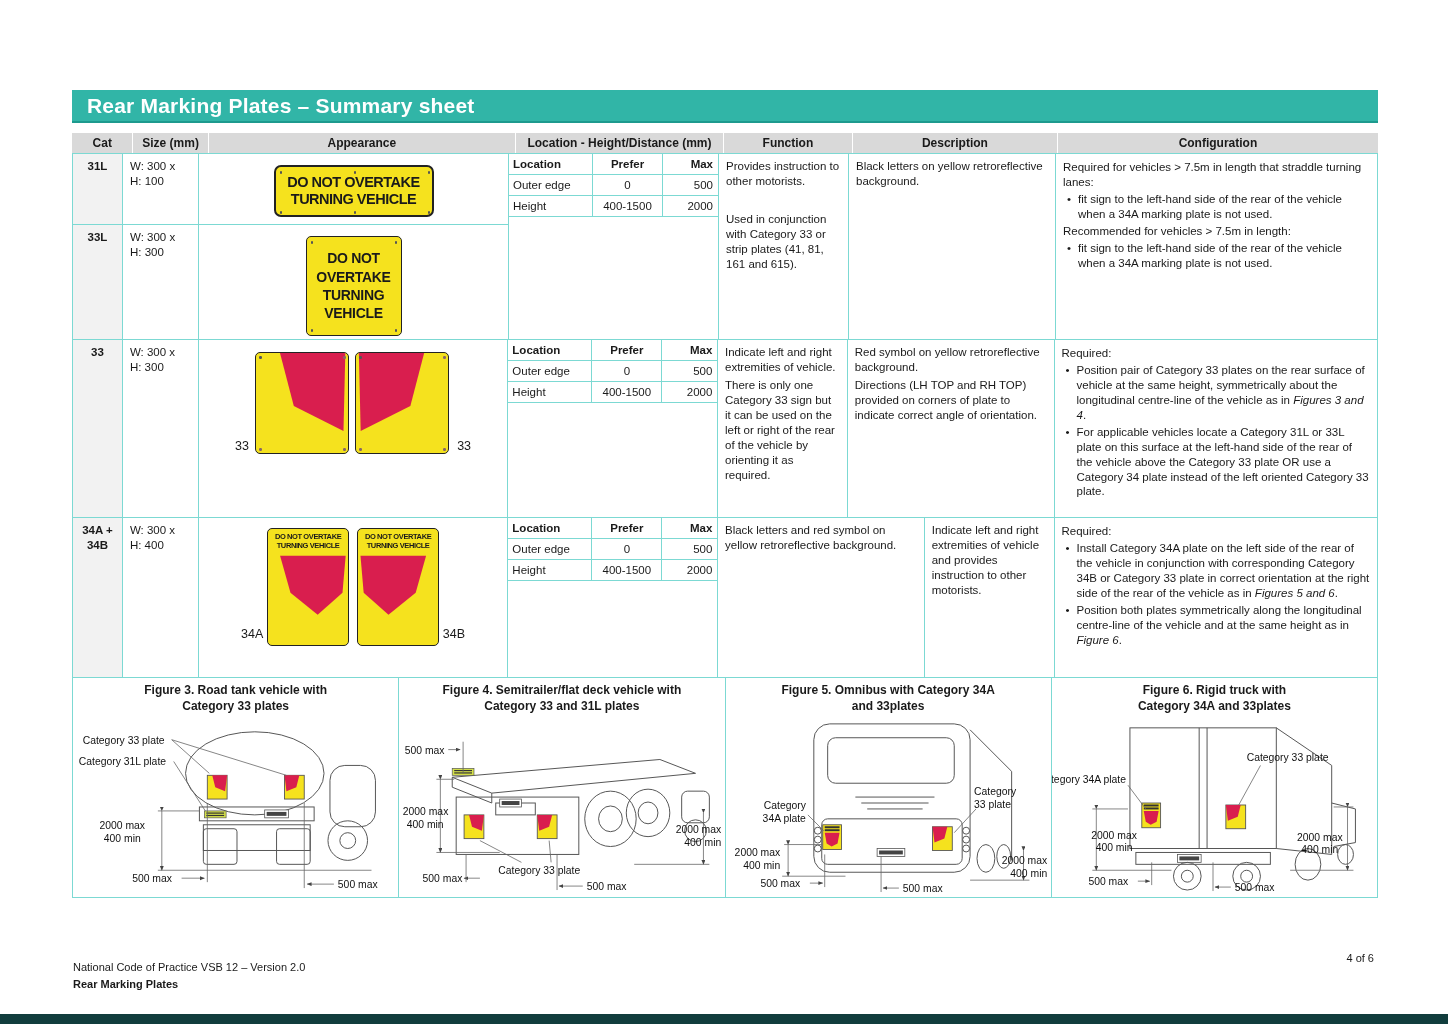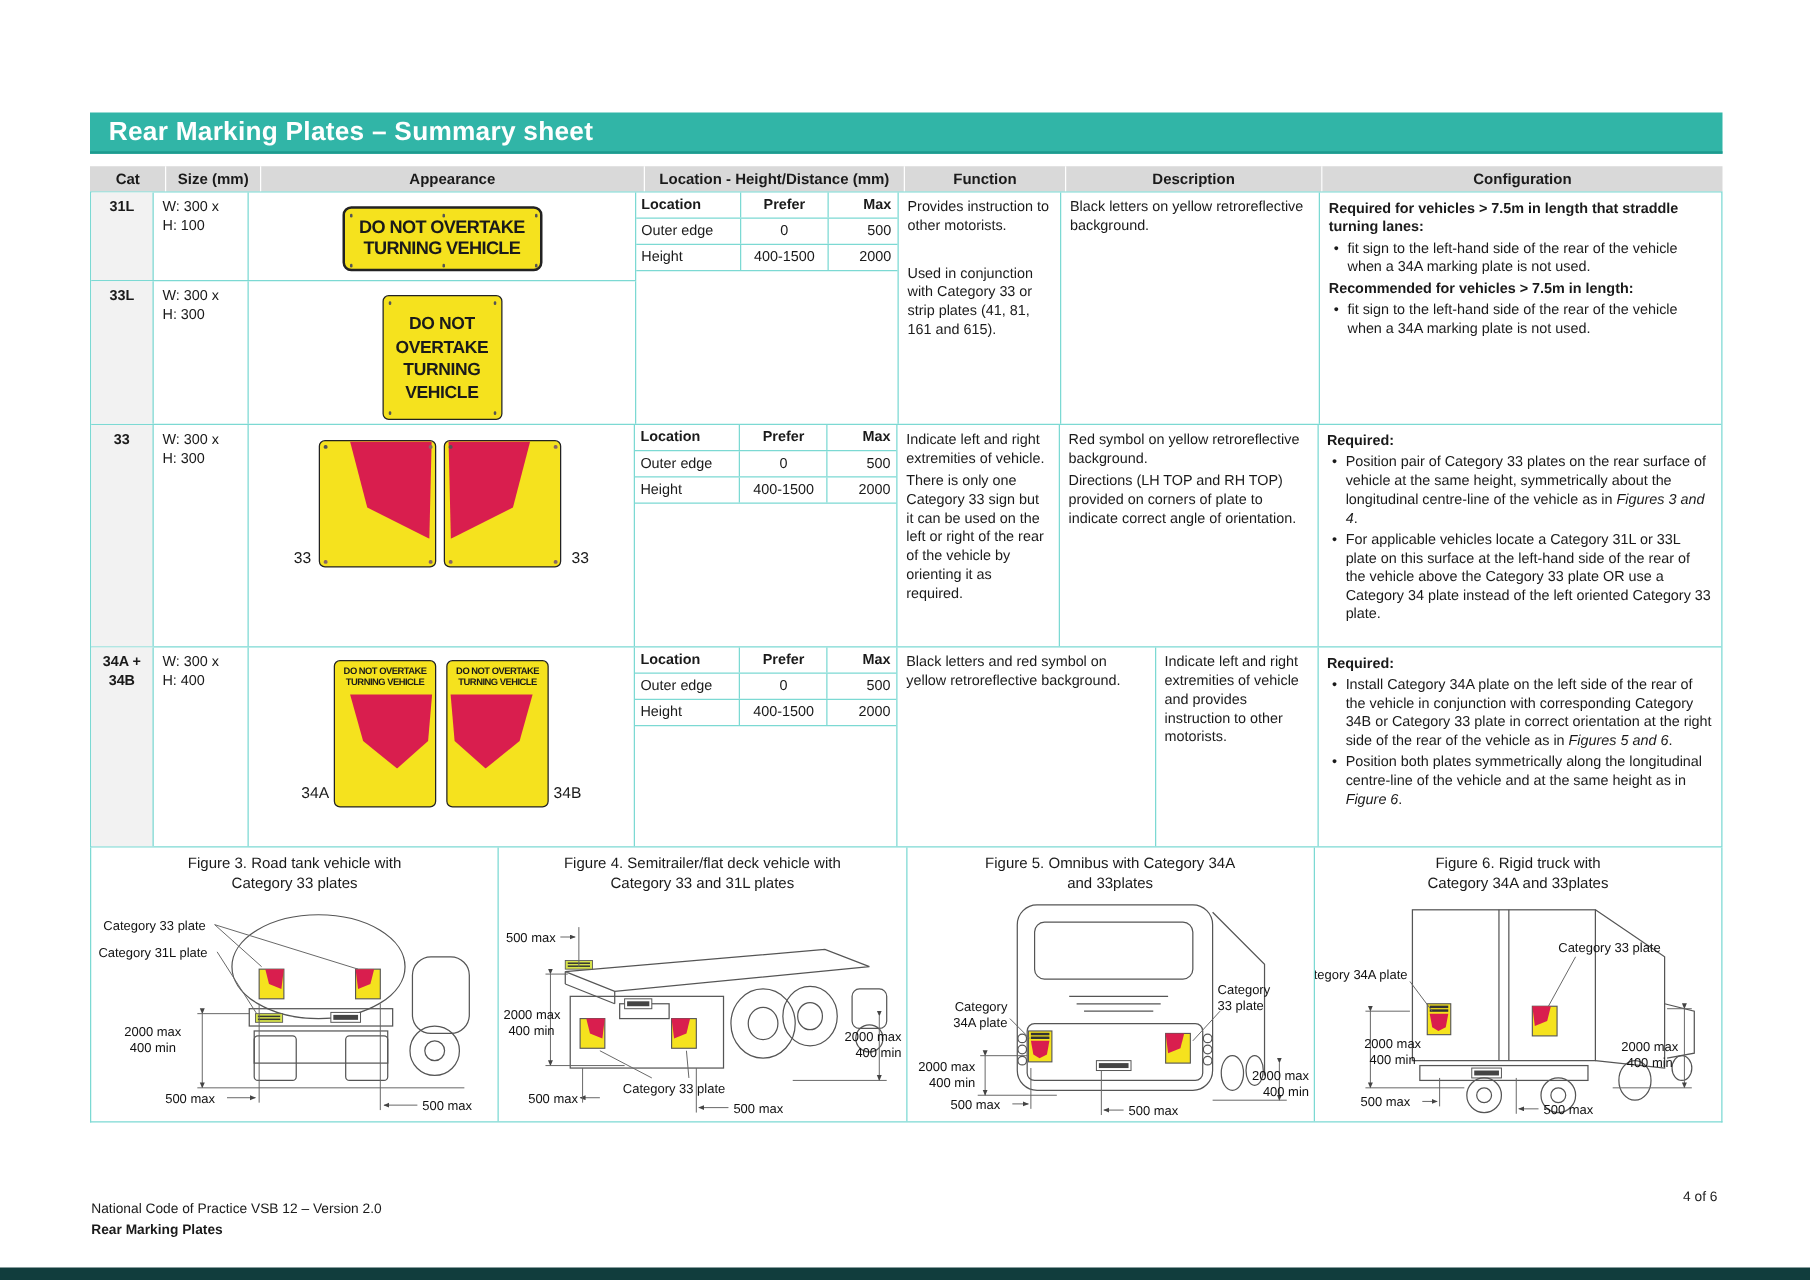--- a/index.html
+++ b/index.html
@@ -36,21 +36,21 @@
   .w-cfg{width:323px;border-right:none}
   .grow{display:flex;border-bottom:1.5px solid var(--cy)}
   .grow:last-child{border-bottom:none}
   .g1{height:186px}.g2{height:178px}.g3{height:159px}
   .leftblk{display:flex;flex-direction:column;width:436px}
   .leftblk .sub{display:flex}
   .sub1{height:71px;border-bottom:1.5px solid var(--cy)}
   .sub2{height:113.5px}
   .rightblk{display:flex;width:870px}
   .para{margin-bottom:23px}
-  .cfg-h{font-weight:bold;margin-top:1px}
+  .cfg-h{font-weight:normal;margin-top:1px}
   .bl{display:flex;margin:2px 0}
   .bl .d{width:15px;padding-left:4px}
   .bl .t{flex:1}
 
   
   .loctab{font-size:11.5px}
   .lrow{display:flex;height:21px;line-height:19px;border-bottom:1.5px solid var(--cy)}
   .lrow>div{border-right:1.5px solid var(--cy);padding:1px 4px}
   .lrow>div:last-child{border-right:none}
   .lc1{width:84px;text-align:left;padding-left:7px}
@@ -81,21 +81,21 @@
   .redA{clip-path:polygon(15% 23%,97% 23%,93% 55%,62% 74%,28% 55%)}
   .redB{clip-path:polygon(3% 23%,85% 23%,72% 55%,38% 74%,7% 55%)}
   .lab34A{position:absolute;left:-26px;bottom:4px;font-size:12.5px}
   .lab34B{position:absolute;right:-26px;bottom:4px;font-size:12.5px}
   .dot{position:absolute;width:2.5px;height:2.5px;border-radius:50%;background:#555}
 
   
   .figrow{display:flex;border:1.5px solid var(--cy);border-top:none;height:220px}
   .figpanel{flex:1;border-right:1.5px solid var(--cy);padding-top:5px;overflow:hidden}
   .figpanel:last-child{border-right:none}
-  .figtitle{font-weight:normal;font-size:12px;text-align:center;line-height:1.3}
+  .figtitle{font-weight:bold;font-size:12px;text-align:center;line-height:1.3}
   .figsvg{display:block;margin:0 auto}
   svg text{font-family:"Liberation Sans",sans-serif;font-size:10.5px;fill:#111}
   .ln{stroke:#555;fill:none;stroke-width:1}
   .dim{stroke:#666;fill:none;stroke-width:.8}
 
   
   .foot{position:absolute;left:73px;top:959px;font-size:11px;line-height:1.55}
   .foot .b{font-weight:bold}
   .pagenum{position:absolute;right:74px;top:952px;font-size:11px}
   .bottombar{position:absolute;left:0;top:1014px;width:1448px;height:10px;background:#113d3d}

